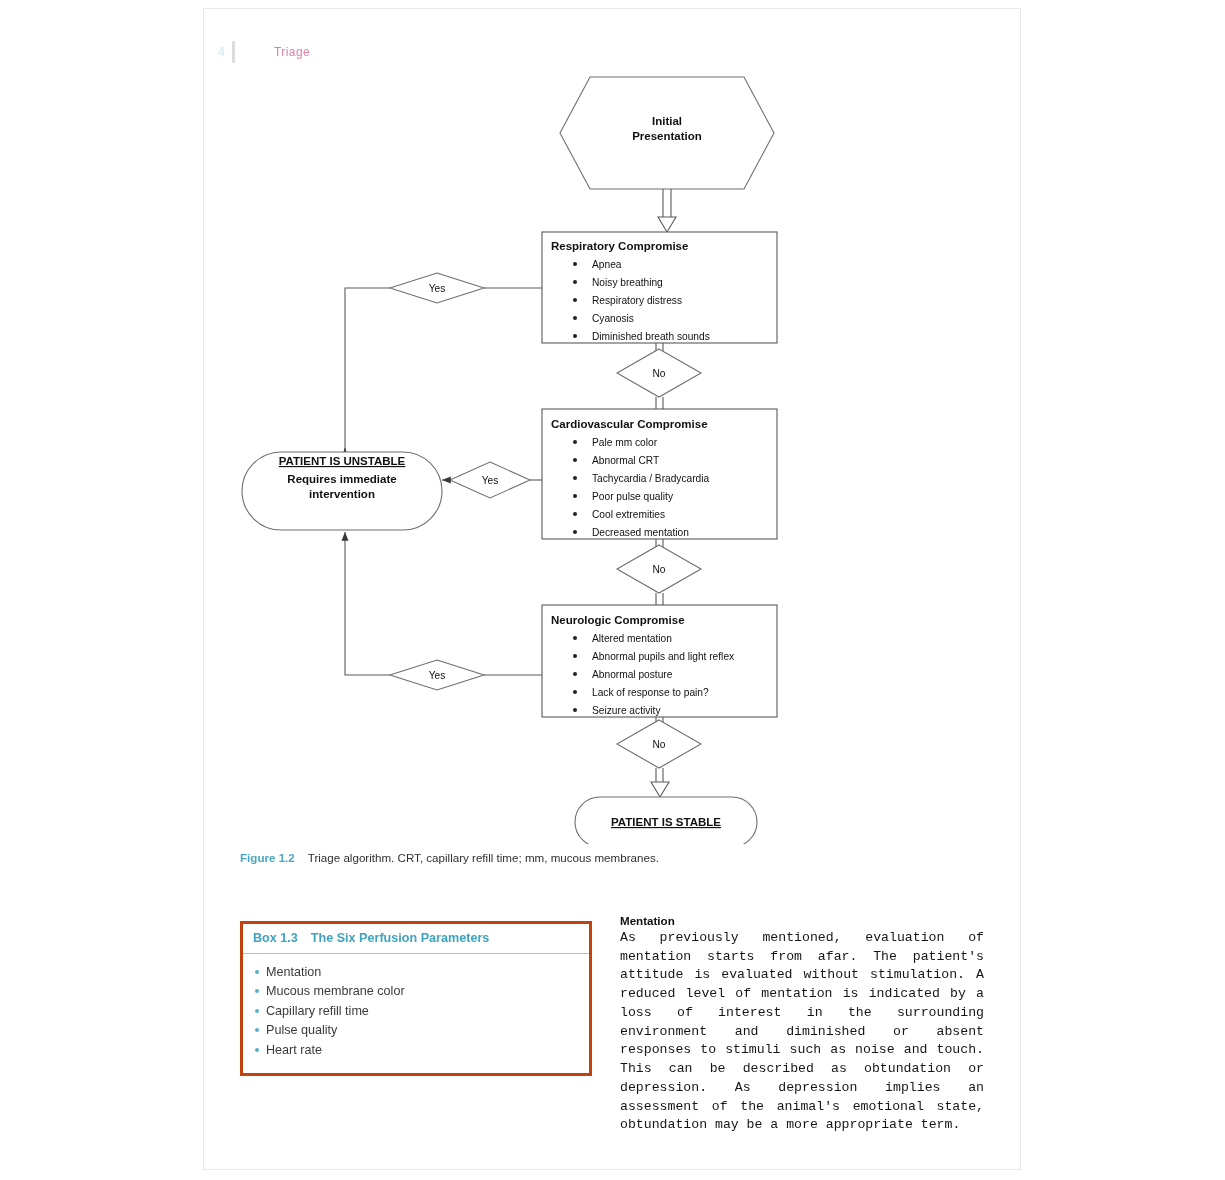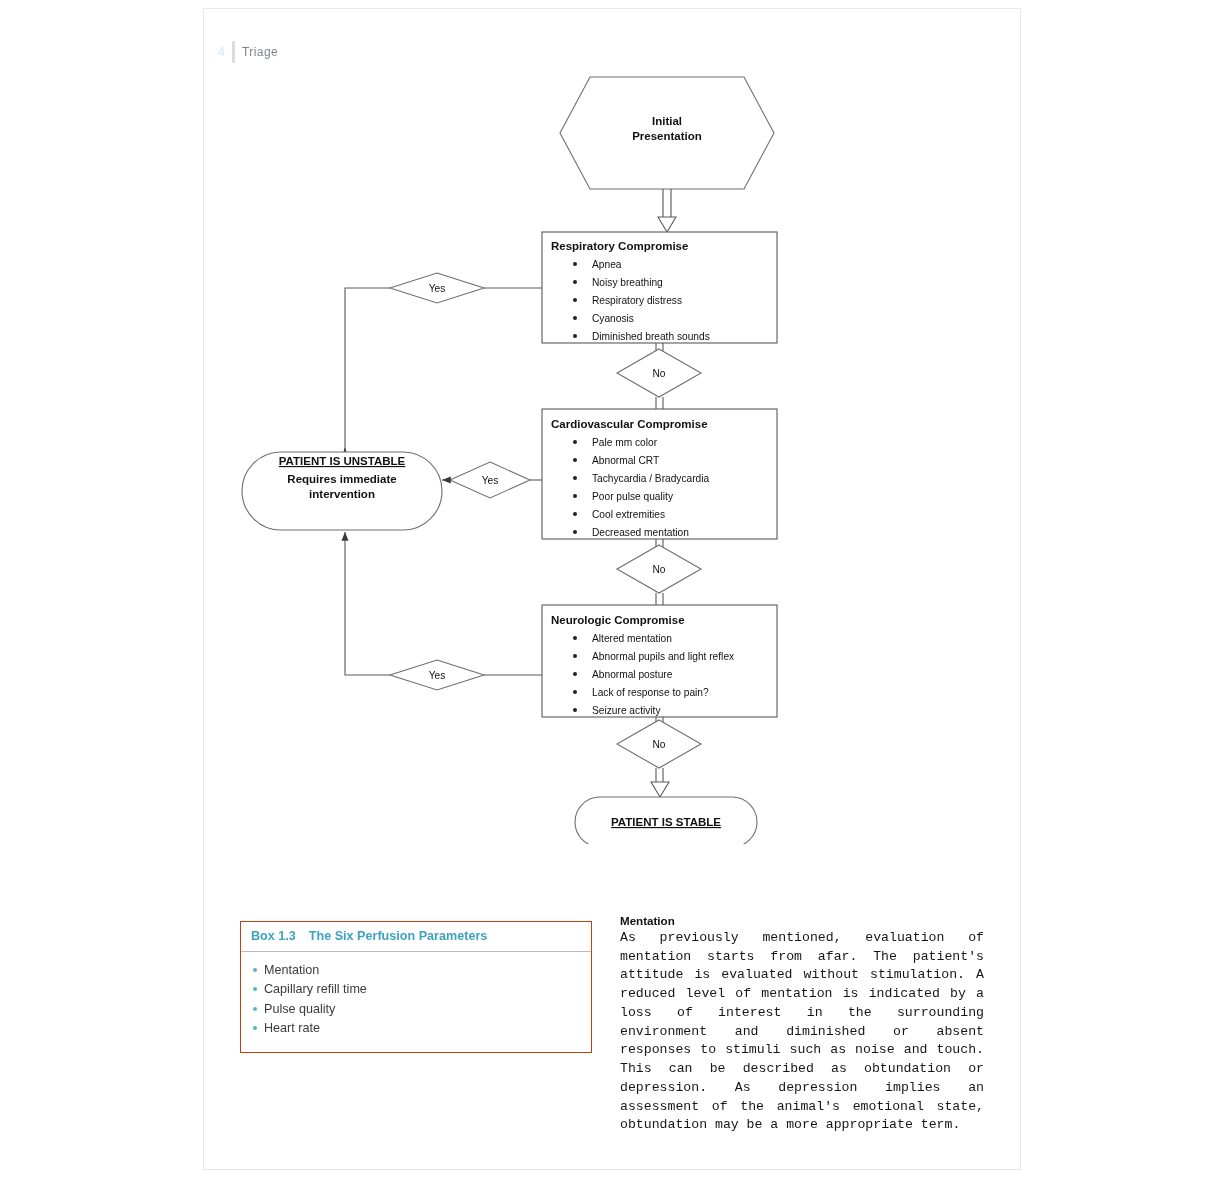--- a/index.html
+++ b/index.html
@@ -21,21 +21,21 @@
   #runhead{
     position:absolute;left:14px;top:32px;
     font-size:12px;color:#cfe7ee;opacity:.55;
     letter-spacing:.4px;white-space:nowrap;
     display:flex;align-items:center;gap:7px;
   }
   #runhead .num{color:#bfe1ea;font-weight:700;}
   #runhead .bar{
     display:inline-block;width:3px;height:22px;background:#8a8a8a;opacity:.55;
   }
-  #runhead .ttl{color:#0f172a;}
+  #runhead .ttl{color:#be185d;margin-left:32px;}
 
   
   #flow{position:absolute;left:0;top:55px;width:818px;height:780px;}
   .nodeText{font-family:"Liberation Sans", sans-serif;fill:#111;}
   .hdr{font-size:11.5px;font-weight:bold;}
   .bul{font-size:10.2px;}
   .dlabel{font-size:10.2px;}
   .term{font-size:11.5px;font-weight:bold;}
   .shape{fill:#ffffff;stroke:#6f6f6f;stroke-width:1.1;}
   .conn{fill:none;stroke:#5a5a5a;stroke-width:1.1;}
@@ -45,21 +45,21 @@
   #caption{
     position:absolute;left:36px;top:840px;width:740px;
     font-size:11.6px;color:#2f2f2f;line-height:1.5;
   }
   #caption .fignum{color:#4aa7c3;font-weight:600;margin-right:13px;}
 
   
   #lower{position:absolute;left:36px;top:905px;width:744px;height:185px;}
   #boxcol{position:absolute;left:0;top:7px;width:352px;}
   #box13{
-    border:1px solid #c2410c;
+    border:3px solid #c2410c;
     background:#ffffff;
     box-sizing:border-box;
   }
   #box13 .bhead{
     border-bottom:1px solid #b9b9b9;
     padding:7px 10px 8px 10px;
     font-size:12.6px;color:#3fa3bf;font-weight:600;
     white-space:nowrap;
   }
   #box13 .bhead .bnum{margin-right:13px;}
@@ -215,35 +215,42 @@
       <text class="nodeText dlabel" x="455" y="684" text-anchor="middle">No</text>
       <path class="conn" d="M452,704 L452,718 M459,704 L459,718 M447,718 L465,718 L456,733 z"></path>
     </g>
 
     <g>
       <rect class="shape" x="371" y="733" width="182" height="50" rx="25" ry="25"></rect>
       <text class="nodeText term" x="462" y="762" text-anchor="middle" text-decoration="underline">PATIENT IS STABLE</text>
     </g>
   </svg>
 
+  <div id="caption">
+    <span class="fignum">Figure 1.2</span><span>Triage algorithm. CRT, capillary refill time; mm, mucous membranes.</span>
+  </div>
 
   <div id="lower">
 
     <div id="boxcol">
       <div id="box13">
         <div class="bhead">
           <span class="bnum">Box 1.3</span><span>The Six Perfusion Parameters</span>
         </div>
         <ul>
           <li>
               <span class="dot"></span>
               <span>Mentation</span>
             </li>
           <li>
               <span class="dot"></span>
+              <span>Mucous membrane color</span>
+            </li>
+          <li>
+              <span class="dot"></span>
               <span>Capillary refill time</span>
             </li>
           <li>
               <span class="dot"></span>
               <span>Pulse quality</span>
             </li>
           <li>
               <span class="dot"></span>
               <span>Heart rate</span>
             </li>

